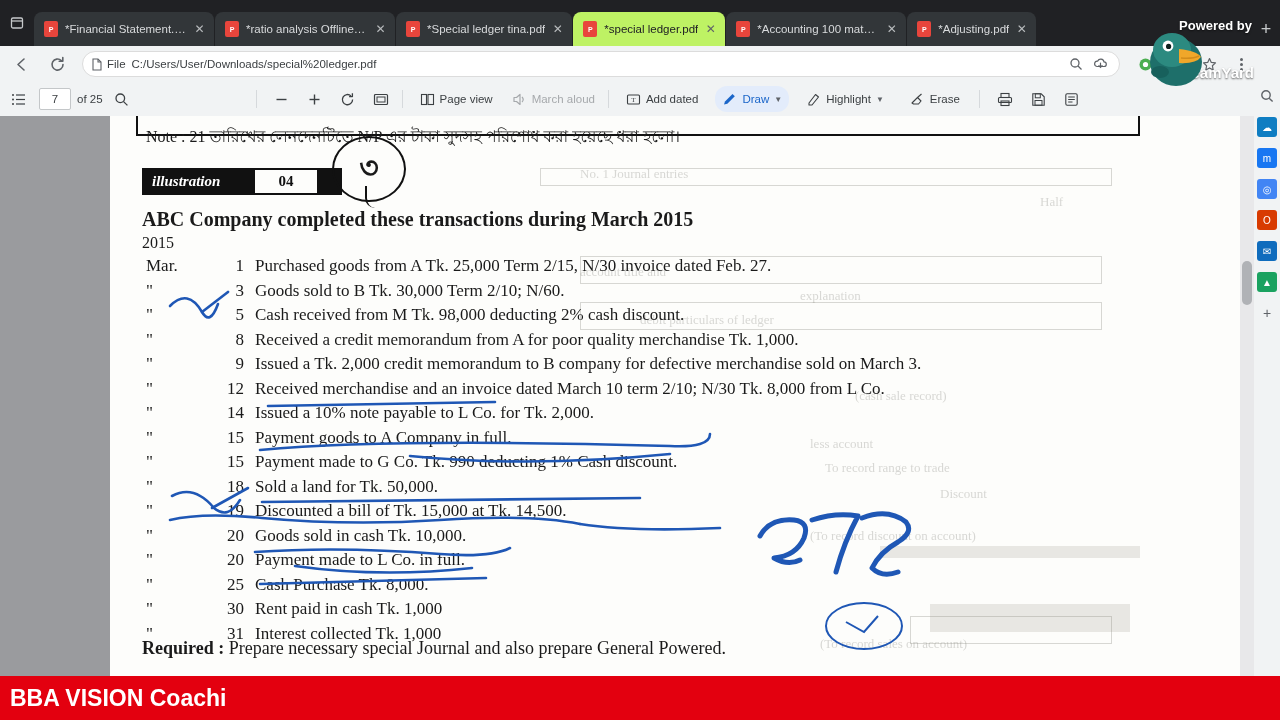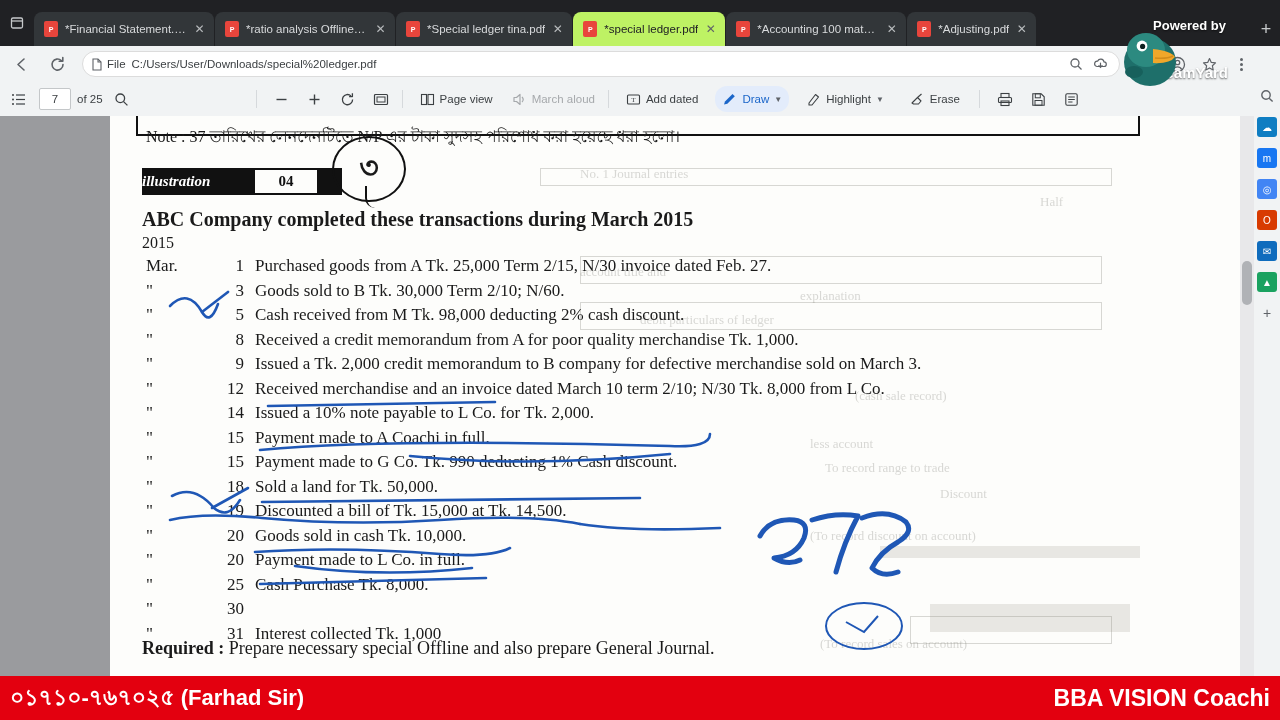--- a/index.html
+++ b/index.html
@@ -250,21 +250,21 @@
     position: absolute;
     left: 32px; top: 52px;
     width: 200px; height: 27px;
     background: #111;
     color: #fff;
     font-family: "Liberation Serif", serif;
     font-style: italic;
     font-weight: bold;
     font-size: 15px;
     display: flex; align-items: center;
-    padding-left: 0;
+    padding-left: 10px;
     box-sizing: border-box;
   }
   .illus-num {
     position: absolute;
     left: 145px; top: 54px;
     width: 62px; height: 23px;
     background: #fdfdfb;
     color: #111;
     font-family: "Liberation Serif", serif;
     font-weight: bold;
@@ -378,21 +378,21 @@
     display: flex; align-items: center; justify-content: center;
     font-size: 10px;
     color: #fff;
     font-family: "Liberation Sans", sans-serif;
   }
   .rail-plain { color: #5f6368; background: transparent; font-size: 14px; }
 
   
   .sy-wrap {
     position: absolute;
-    right: 48px; top: 12px;
+    right: 22px; top: 12px;
     width: 170px; height: 92px;
     color: #fff;
     font-family: "Liberation Sans", sans-serif;
   }
   .sy-powered {
     position: absolute;
     right: 6px; top: 6px;
     font-size: 13px;
     font-weight: bold;
     color: #ffffff;
@@ -677,21 +677,21 @@
         <div class="ghost" style="left:830px; top:370px;">Discount</div>
         <div class="ghost" style="left:700px; top:412px;">(To record discount on account)</div>
         <div class="ghost" style="left:710px; top:520px;">(To record sales on account)</div>
         <div class="ghostbox" style="left:470px; top:140px; width:520px; height:26px;"></div>
         <div class="ghostbox" style="left:470px; top:186px; width:520px; height:26px;"></div>
         <div class="ghost-shade" style="left:820px; top:488px; width:200px; height:28px;"></div>
         <div class="ghost-shade" style="left:770px; top:430px; width:260px; height:12px;"></div>
 
         <div class="note-rect"></div>
 
-        <div class="note-line">Note : 37 তারিখের লেনদেনটিতে N/P এর টাকা সুদসহ পরিশোধ করা হয়েছে ধরা হলো।</div>
+        <div class="note-line">Note : 21 তারিখের লেনদেনটিতে N/P এর টাকা সুদসহ পরিশোধ করা হয়েছে ধরা হলো।</div>
 
         <div class="illus-badge">illustration</div>
         <div class="illus-num">04</div>
         <div class="circle-num">৩</div>
         <div class="circle-tail"></div>
 
         <div class="heading">ABC Company completed these transactions during March 2015</div>
         <div class="year">2015</div>
 
         <div id="tx-list">
@@ -726,21 +726,21 @@
               <span class="desc">Received merchandise and an invoice dated March 10 term 2/10; N/30 Tk. 8,000 from L Co.</span>
             </div>
             <div class="txrow" style="top: 287px;">
               <span class="mark">"</span>
               <span class="day">14</span>
               <span class="desc">Issued a 10% note payable to L Co. for Tk. 2,000.</span>
             </div>
             <div class="txrow" style="top: 311.5px;">
               <span class="mark">"</span>
               <span class="day">15</span>
-              <span class="desc">Payment made to A Coachi in full.</span>
+              <span class="desc">Payment goods to A Company in full.</span>
             </div>
             <div class="txrow" style="top: 336px;">
               <span class="mark">"</span>
               <span class="day">15</span>
               <span class="desc">Payment made to G Co. Tk. 990 deducting 1% Cash discount.</span>
             </div>
             <div class="txrow" style="top: 360.5px;">
               <span class="mark">"</span>
               <span class="day">18</span>
               <span class="desc">Sold a land for Tk. 50,000.</span>
@@ -761,30 +761,31 @@
               <span class="desc">Payment made to L Co. in full.</span>
             </div>
             <div class="txrow" style="top: 458.5px;">
               <span class="mark">"</span>
               <span class="day">25</span>
               <span class="desc">Cash Purchase Tk. 8,000.</span>
             </div>
             <div class="txrow" style="top: 483px;">
               <span class="mark">"</span>
               <span class="day">30</span>
+              <span class="desc">Rent paid in cash Tk. 1,000</span>
             </div>
             <div class="txrow" style="top: 507.5px;">
               <span class="mark">"</span>
               <span class="day">31</span>
               <span class="desc">Interest collected Tk. 1,000</span>
             </div>
           </div>
 
         <div class="required">
-          <span>Required :</span><span class="normal"> Prepare necessary special Offline and also prepare General Journal.</span>
+          <span>Required :</span><span class="normal"> Prepare necessary special Journal and also prepare General Powered.</span>
         </div>
 
         <svg class="ink" width="1130" height="562" style="left:0; top:0;">
           <g stroke="#1f57b5" stroke-width="2.6" fill="none" stroke-linecap="round">
             <path d="M60 190 Q 78 172 92 196 Q 100 210 108 188"></path>
             <path d="M92 196 L 118 176"></path>
             <line x1="158" y1="290" x2="385" y2="286"></line>
             <path d="M150 334 Q 280 322 560 330 Q 600 332 600 318"></path>
             <path d="M300 340 Q 420 352 560 338"></path>
             <line x1="152" y1="386" x2="530" y2="382"></line>
@@ -840,17 +841,16 @@
       <ellipse cx="26" cy="22" rx="19" ry="17" fill="#2c8a80"></ellipse>
       <circle cx="22" cy="18" r="5.4" fill="#ffffff"></circle>
       <circle cx="22.6" cy="18.4" r="2.6" fill="#10201f"></circle>
       <path d="M33 21 q 18 2 22 8 q -5 7 -22 6 z" fill="#f0a72a"></path>
       <path d="M35 30 q 12 1 18 -2" stroke="#d28c1b" stroke-width="1.4" fill="none"></path>
       <ellipse cx="14" cy="44" rx="9" ry="6" fill="#17605c"></ellipse>
     </svg>
   </div>
 
   <div class="banner">
-    <div class="phone">০১৭১০-৭৬৭০২৫ (Farhad Sir)</div>
     <div class="brand">BBA VISION Coachi</div>
   </div>
 
 </div>
 
 </body></html>

